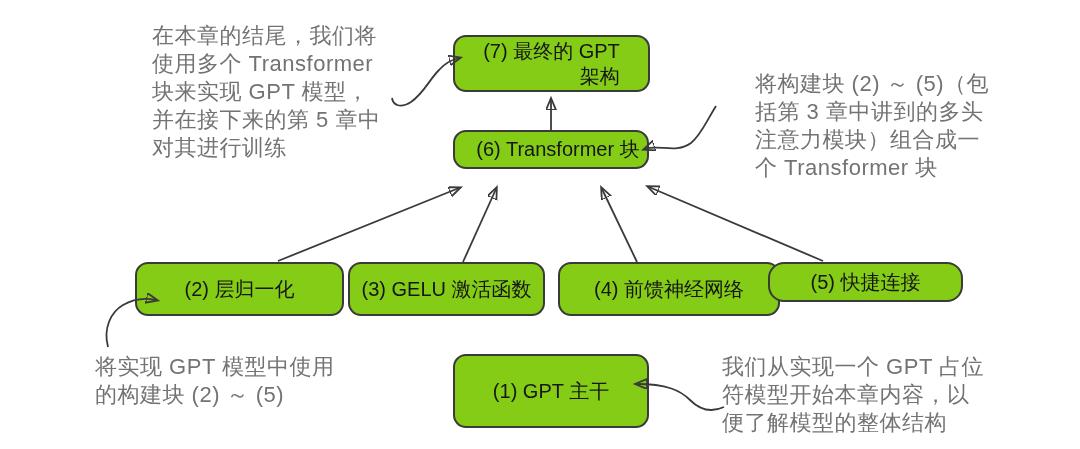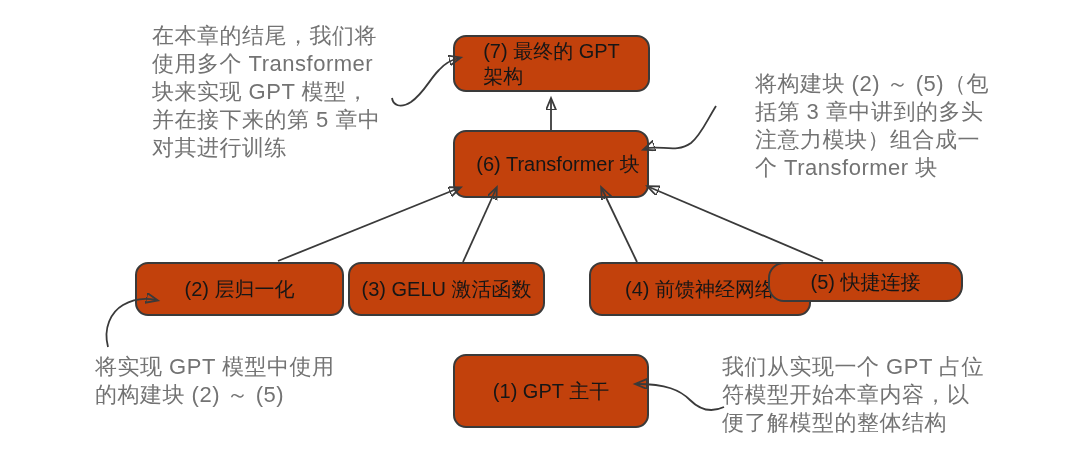--- a/index.html
+++ b/index.html
@@ -8,27 +8,27 @@
     position: relative;
     width: 1080px;
     height: 449px;
     background: #ffffff;
     font-family: "Liberation Sans", "DejaVu Sans", sans-serif;
     color: #161616;
     overflow: hidden;
   }
   .node {
     position: absolute;
-    background: #c2410c;
+    background: #84cc16;
     border: 2px solid #3a3a3a;
     border-radius: 13px;
     display: flex;
     align-items: center;
     justify-content: center;
-    text-align: left;
+    text-align: right;
     font-size: 20px;
     line-height: 25px;
     color: #161616;
     white-space: pre-line;
     z-index: 1;
   }
   .annotation {
     position: absolute;
     font-size: 22px;
     line-height: 28px;
@@ -50,27 +50,27 @@
   }
 </style>
 </head>
 <body>
 
 <div class="canvas">
 
   <div class="node" style="left:453px; top:35px; width:197px; height:57px;">(7) 最终的 GPT
 架构</div>
 
-  <div class="node" style="left:453px; top:130px; width:196px; height:68px;padding-left:14px;">(6) Transformer 块</div>
+  <div class="node" style="left:453px; top:130px; width:196px; height:39px;padding-left:14px;">(6) Transformer 块</div>
 
   <div class="node" style="left:135px; top:262px; width:209px; height:54px;">(2) 层归一化</div>
 
   <div class="node" style="left:348px; top:262px; width:197px; height:54px;">(3) GELU 激活函数</div>
 
-  <div class="node" style="left:558px; top:262px; width:222px; height:54px;margin-left:31px;">(4) 前馈神经网络</div>
+  <div class="node" style="left:558px; top:262px; width:222px; height:54px;">(4) 前馈神经网络</div>
 
   <div class="node" style="left:768px; top:262px; width:195px; height:40px;border-radius:16px;">(5) 快捷连接</div>
 
   <div class="node" style="left:453px; top:354px; width:196px; height:74px;">(1) GPT 主干</div>
 
   <svg class="arrows" viewBox="0 0 1080 449" xmlns="http://www.w3.org/2000/svg">
     <defs>
       <marker id="ah" markerUnits="userSpaceOnUse" markerWidth="15" markerHeight="12" refX="10" refY="5" orient="auto">
         <path d="M0,0 L12,5 L0,10 z" fill="#2c2c2c" stroke="none"></path>
       </marker>

